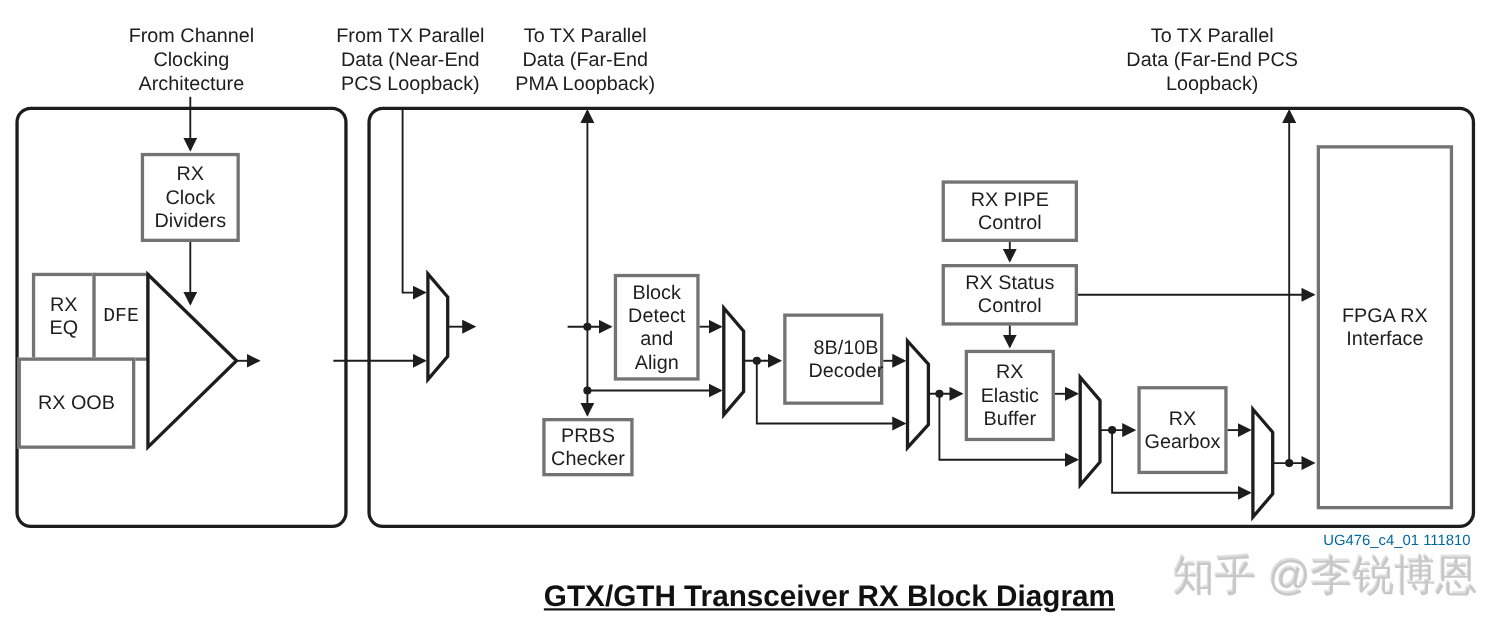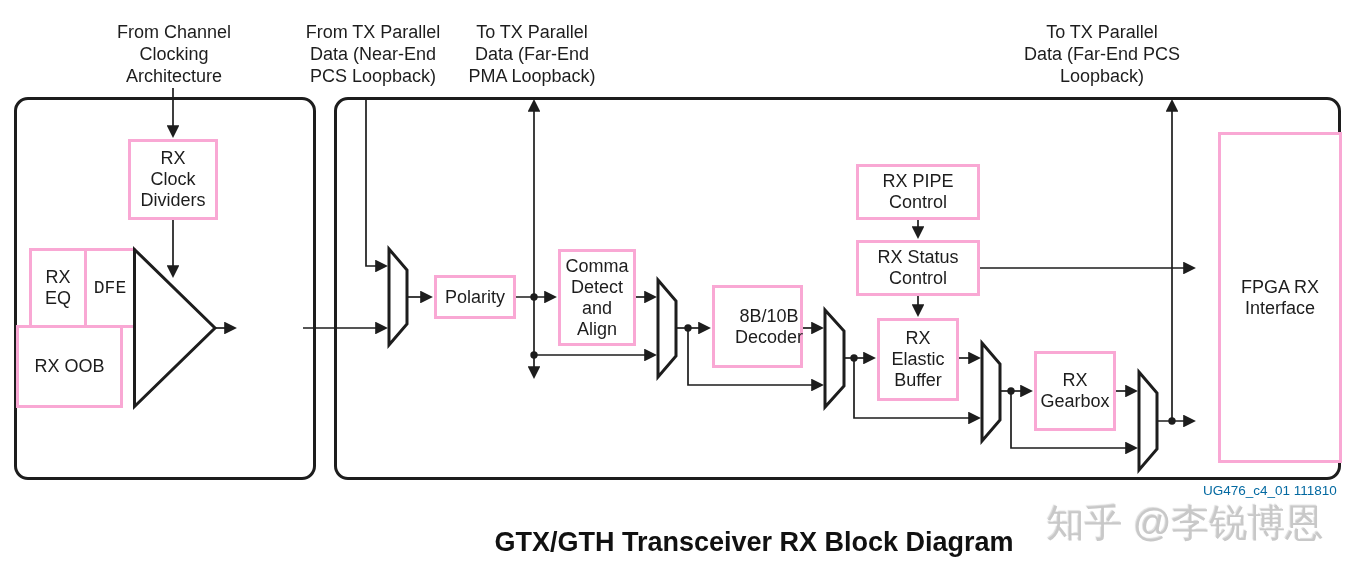--- a/index.html
+++ b/index.html
@@ -1,29 +1,29 @@
 <!DOCTYPE html>
 <html><head>
 <meta charset="utf-8">
 <style>
   html,body{margin:0;padding:0;background:#ffffff;}
   body{font-family:"Liberation Sans","DejaVu Sans",sans-serif;color:#1d1d1d;}
   #canvas{position:relative;width:1356px;height:575px;background:#fff;overflow:hidden;}
   .frame{position:absolute;border:3.5px solid #1d1d1d;border-radius:14px;background:#fff;box-sizing:border-box;}
-  .box{position:absolute;border:3px solid #f9a8d4;background:#fff;box-sizing:border-box;
+  .box{position:absolute;border:3px solid #737373;background:#fff;box-sizing:border-box;
        display:flex;align-items:center;justify-content:center;text-align:center;
        white-space:pre-line;font-size:18px;line-height:21px;color:#1d1d1d;}
   .toplabel{position:absolute;transform:translateX(-50%);text-align:center;white-space:pre-line;
        font-size:18px;line-height:22px;color:#1d1d1d;}
   #wires{position:absolute;left:0;top:0;pointer-events:none;}
   .figid{position:absolute;font-size:13.5px;color:#0369a1;}
   .caption{position:absolute;transform:translateX(-50%);font-size:27px;font-weight:bold;
-       white-space:nowrap;color:#111;}
+       white-space:nowrap;color:#111;text-decoration:underline;}
   .watermark{position:absolute;transform:translateX(-50%);font-size:38px;color:#c8c8c8;
-       white-space:nowrap;text-shadow:2px 2px 1px rgba(255,255,255,0.95),-1px -1px 1px rgba(150,150,150,0.35);}
+       white-space:nowrap;text-shadow:2px 2px 1px rgba(255,255,255,0.95),-1px -1px 1px rgba(150,150,150,0.35);margin-left:20px;}
 </style>
 </head>
 <body>
 
 <div id="canvas">
 
   <div class="toplabel" style="left:174px;top:21px;">From Channel
 Clocking
 Architecture</div>
   <div class="toplabel" style="left:373px;top:21px;">From TX Parallel
@@ -40,37 +40,38 @@
   <div class="frame" style="left:334px;top:97px;width:1007px;height:383px;"></div>
 
   <div class="box" style="left:128px;top:139px;width:90px;height:81px;">RX
 Clock
 Dividers</div>
   <div class="box" style="left:29px;top:248px;width:58px;height:80px;">RX
 EQ</div>
   <div class="box" style="left:84px;top:248px;width:52px;height:80px;font-family:Liberation Mono, monospace;">DFE</div>
   <div class="box" style="left:16px;top:325px;width:107px;height:83px;">RX OOB</div>
 
-  <div class="box" style="left:434px;top:275px;width:82px;height:44px;">Polarity</div>
-  <div class="box" style="left:558px;top:249px;width:78px;height:97px;">Comma
+  <div class="box" style="left:558px;top:249px;width:78px;height:97px;">Block
 Detect
 and
 Align</div>
+  <div class="box" style="left:493px;top:380px;width:83px;height:53px;">PRBS
+Checker</div>
   <div class="box" style="left:712px;top:285px;width:91px;height:83px;padding-left:23px;">8B/10B
 Decoder</div>
   <div class="box" style="left:856px;top:164px;width:124px;height:56px;">RX PIPE
 Control</div>
   <div class="box" style="left:856px;top:240px;width:124px;height:56px;">RX Status
 Control</div>
   <div class="box" style="left:877px;top:318px;width:82px;height:83px;">RX
 Elastic
 Buffer</div>
   <div class="box" style="left:1034px;top:351px;width:82px;height:80px;">RX
 Gearbox</div>
-  <div class="box" style="left:1197px;top:132px;width:124px;height:331px;margin-left:21px;">FPGA RX
+  <div class="box" style="left:1197px;top:132px;width:124px;height:331px;">FPGA RX
 Interface</div>
 
   <svg id="wires" width="1356" height="575" viewBox="0 0 1356 575">
     <defs>
       <marker id="arr" viewBox="0 0 10 10" refX="8.5" refY="5" markerWidth="7.5" markerHeight="7.5" orient="auto-start-reverse">
         <path d="M0 0 L10 5 L0 10 z" fill="#1d1d1d"></path>
       </marker>
     </defs>
 
     <polygon points="134.5,249.5 215,328 134.5,406.5" fill="#ffffff" stroke="#1d1d1d" stroke-width="3"></polygon>

